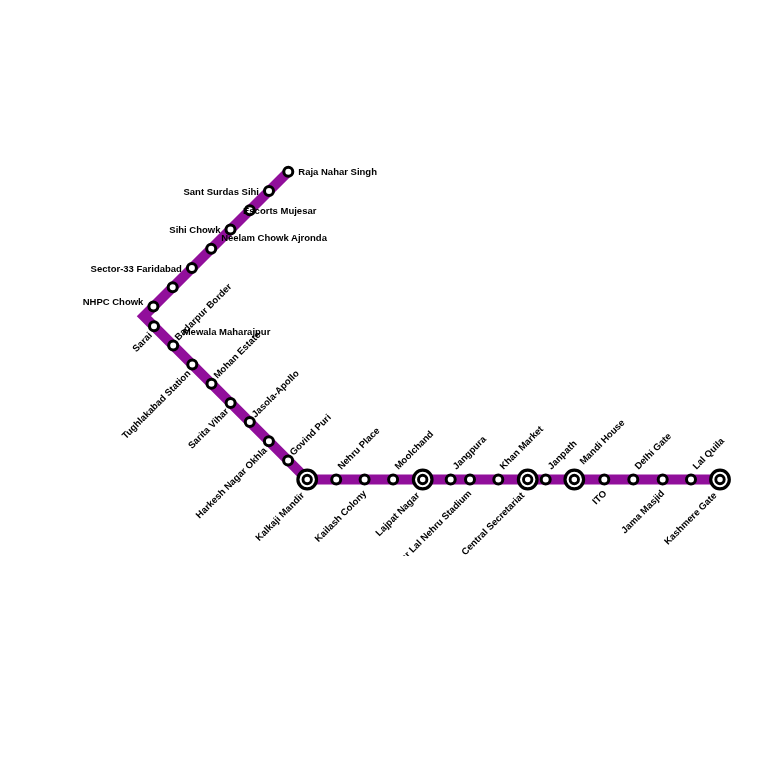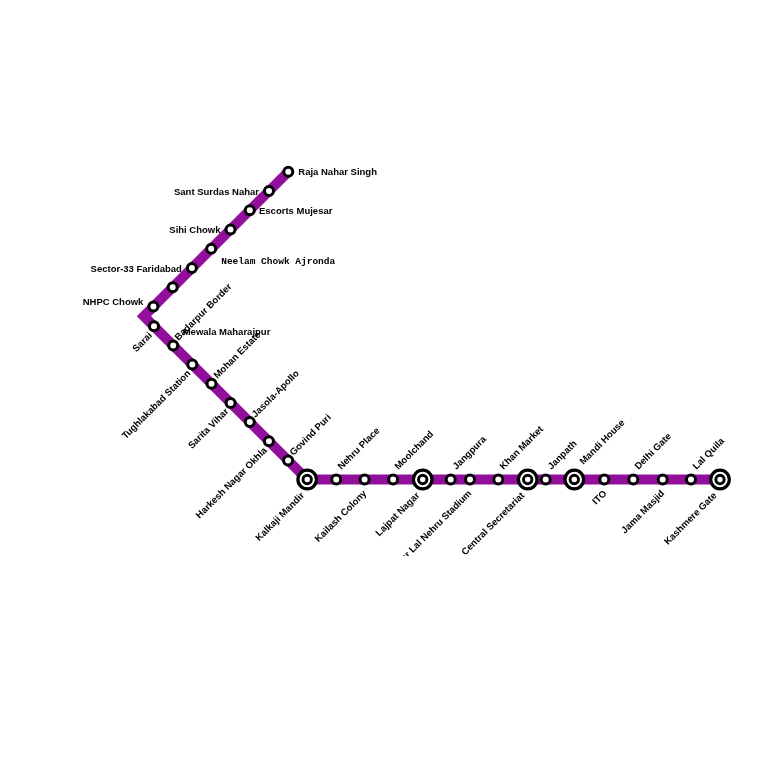--- a/index.html
+++ b/index.html
@@ -128,24 +128,24 @@
       <g>
         <circle cx="691" cy="479.5" r="4.5" fill="#ffffff" stroke="#000000" stroke-width="3"></circle>
       </g>
       <g>
         <circle cx="720" cy="479.5" r="9.3" fill="#ffffff" stroke="#000000" stroke-width="3.2"></circle>
         <circle cx="720" cy="479.5" r="4.2" fill="#ffffff" stroke="#000000" stroke-width="2.9"></circle>
       </g>
     </svg>
   <div id="labels">
       <div class="lbl" style="left: 298.3px; top: 166.2px;">Raja Nahar Singh</div>
-      <div class="lbl align-right" style="right: 509px; top: 185.5px;">Sant Surdas Nahar</div>
-      <div class="lbl" style="left: 259px; top: 204.7px;">Escorts Mujesar</div>
+      <div class="lbl align-right" style="right: 509px; top: 185.5px;">Sant Surdas Sihi</div>
+      <div class="lbl" style="left: 243px; top: 204.7px;">Escorts Mujesar</div>
       <div class="lbl align-right" style="right: 547.5px; top: 224px;">Sihi Chowk</div>
-      <div class="lbl" style="left: 221.2px; top: 256px; font-family: Liberation Mono, monospace;">Neelam Chowk Ajronda</div>
+      <div class="lbl" style="left: 221.2px; top: 232px;">Neelam Chowk Ajronda</div>
       <div class="lbl align-right" style="right: 586.1px; top: 262.6px;">Sector-33 Faridabad</div>
       <div class="lbl" style="left: 182.7px; top: 281.8px; margin-top: 44px;">Mewala Maharajpur</div>
       <div class="lbl align-right" style="right: 624.6px; top: 296px;">NHPC Chowk</div>
       <div class="lbl rot-right" style="right: 618px; top: 327.8px;">Sarai</div>
       <div class="lbl rot-left" style="left: 176.2px; top: 333px;">Badarpur Border</div>
       <div class="lbl rot-right" style="right: 579.7px; top: 366.1px;">Tughlakabad Station</div>
       <div class="lbl rot-left" style="left: 214.5px; top: 371.3px;">Mohan Estate</div>
       <div class="lbl rot-right" style="right: 541.4px; top: 404.4px;">Sarita Vihar</div>
       <div class="lbl rot-left" style="left: 252.8px; top: 409.6px;">Jasola-Apollo</div>
       <div class="lbl rot-right" style="right: 503.1px; top: 442.7px;">Harkesh Nagar Okhla</div>

